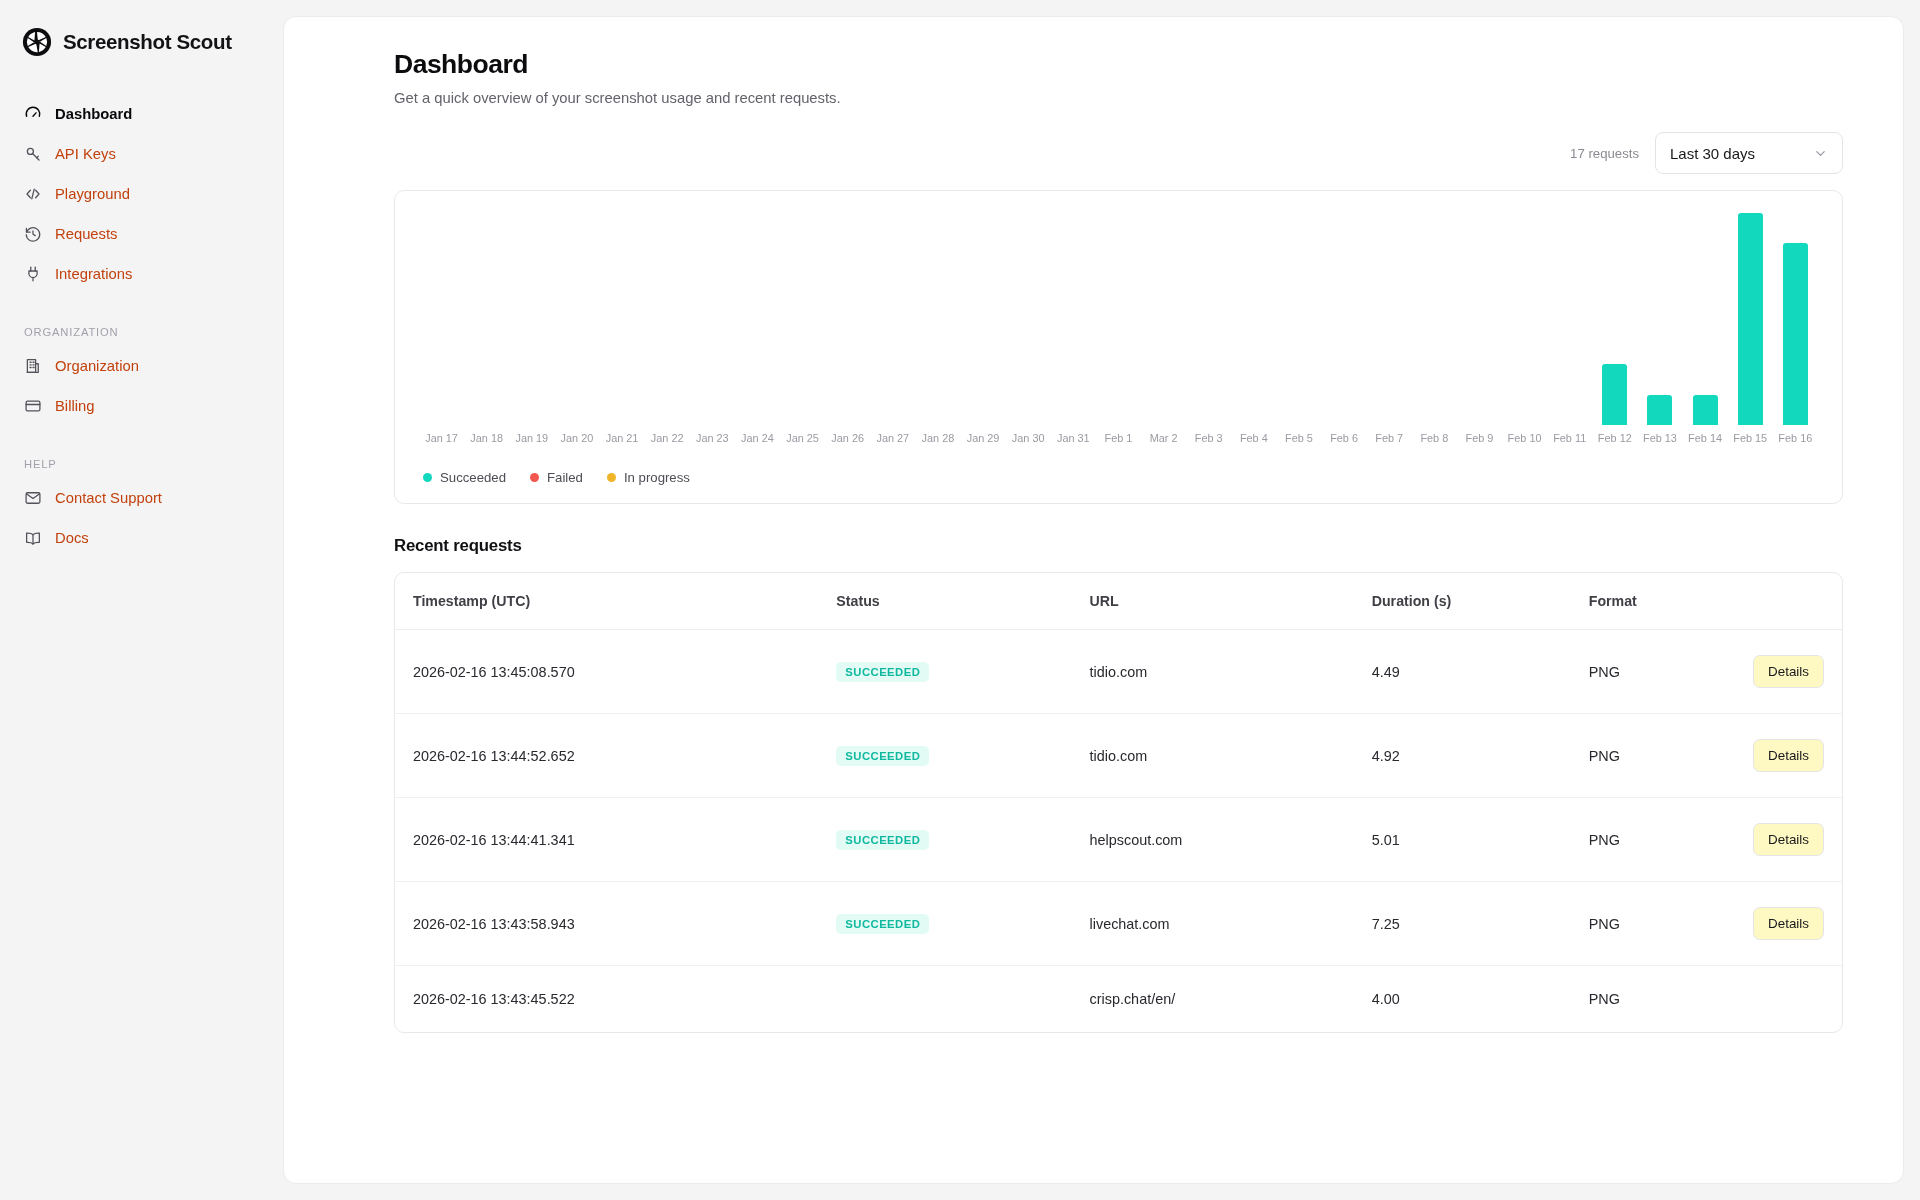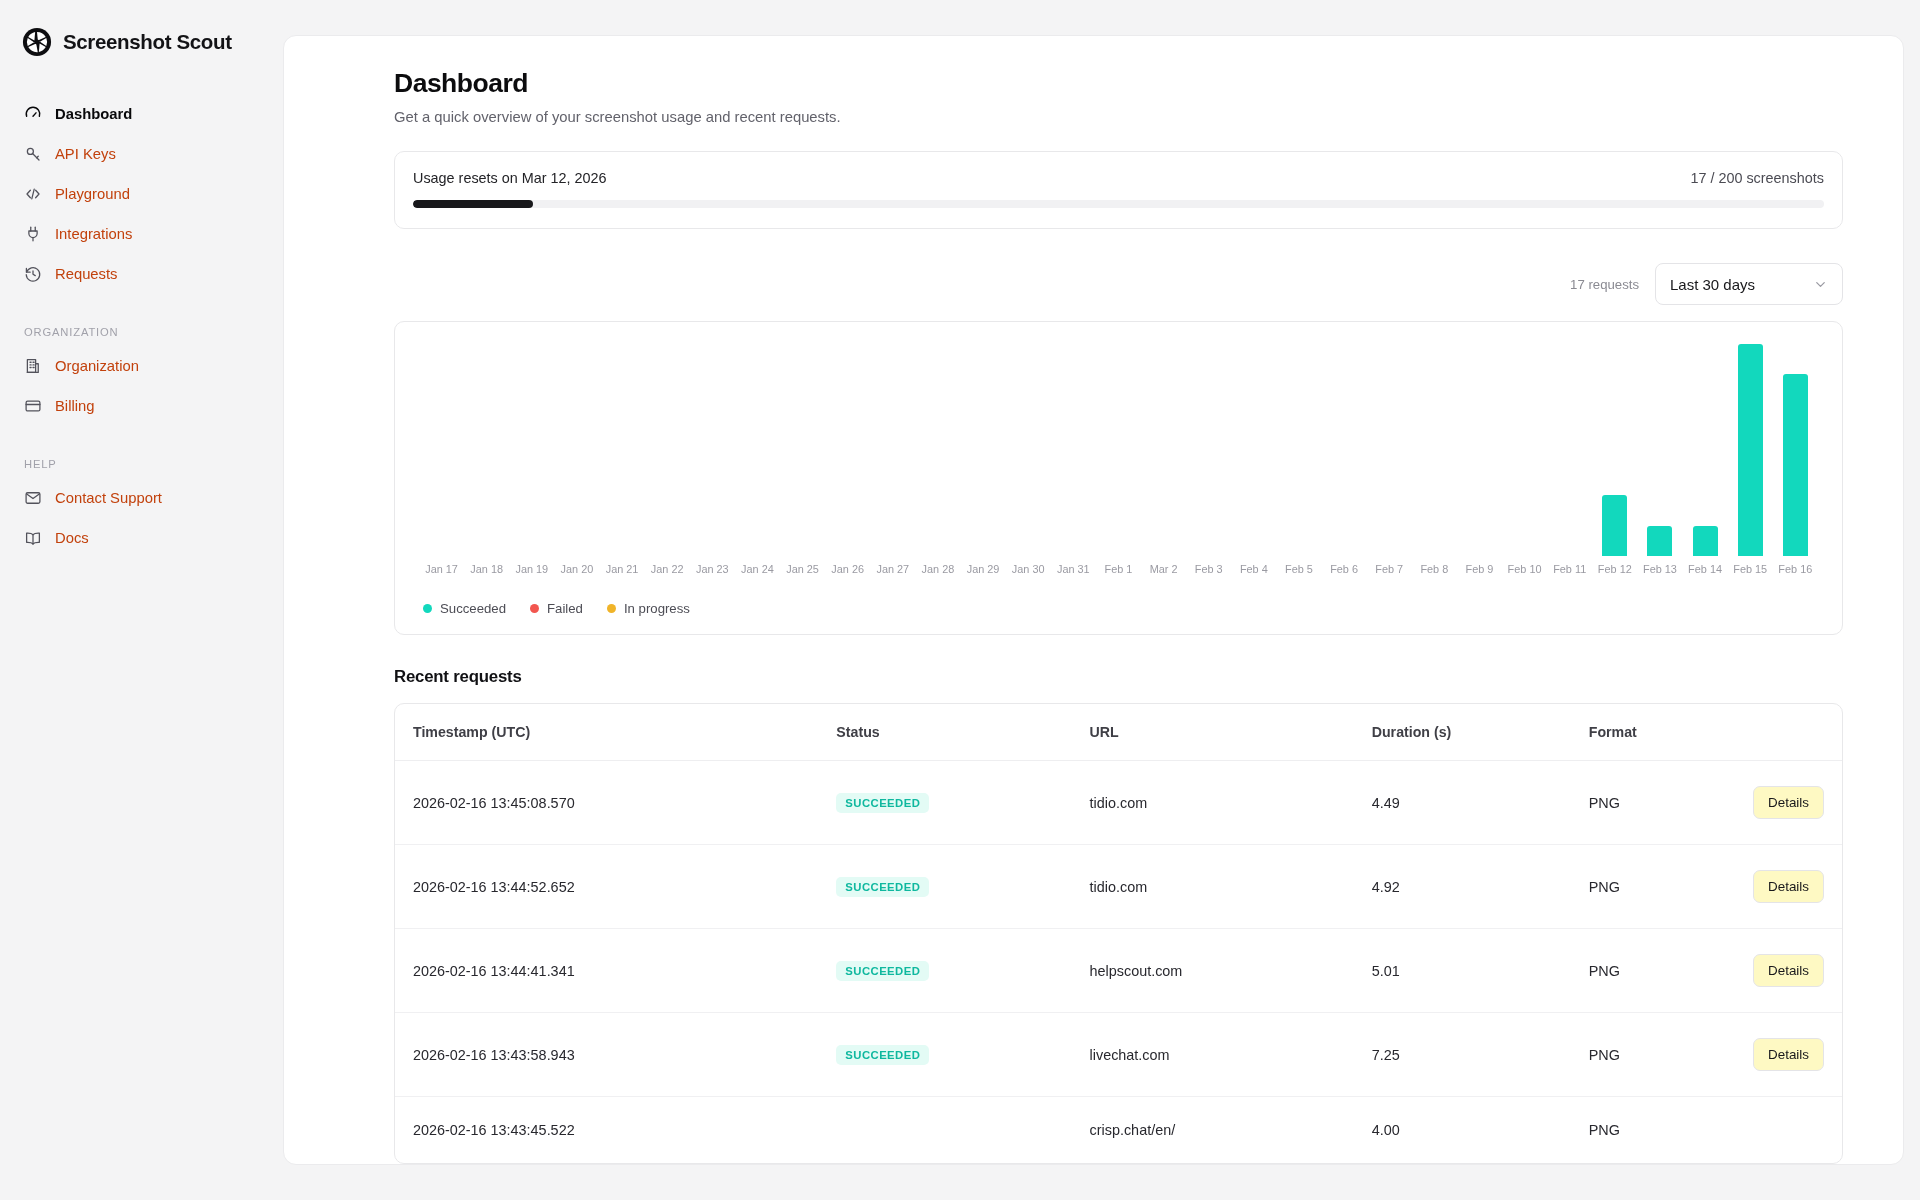--- a/index.html
+++ b/index.html
@@ -11,21 +11,20 @@
     background: #f4f4f5;
     font-family: "Liberation Sans", sans-serif;
     -webkit-font-smoothing: antialiased;
   }
 
   #app {
     position: relative;
     width: 1920px;
     height: 1200px;
     display: flex;
-    align-items: center;
   }
 
   
   .sidebar {
     width: 283px;
     height: 1200px;
     flex: 0 0 283px;
     background: #f4f4f5;
     padding: 20px 0 0 0;
   }
@@ -350,37 +349,37 @@
         <svg class="ico" viewBox="0 0 24 24" fill="none" stroke="currentColor" stroke-width="1.7" stroke-linecap="round" stroke-linejoin="round">
           <path d="M8.5 7 4 12l4.5 5"></path>
             <path d="M15.5 7 20 12l-4.5 5"></path>
             <path d="M13.6 5.5 10.4 18.5"></path>
         </svg>
         <span>Playground</span>
       </div>
 
       <div class="nav-item">
         <svg class="ico" viewBox="0 0 24 24" fill="none" stroke="currentColor" stroke-width="1.7" stroke-linecap="round" stroke-linejoin="round">
+          <path d="M3.5 9.5A9 9 0 1 1 3 13"></path>
+            <path d="M3.2 4.6v5h5"></path>
+            <path d="M12 8v4.4l3 1.8"></path>
+        </svg>
+        <span>Requests</span>
+      </div>
+
+      <div class="nav-item">
+        <svg class="ico" viewBox="0 0 24 24" fill="none" stroke="currentColor" stroke-width="1.7" stroke-linecap="round" stroke-linejoin="round">
           <path d="M9 3v5"></path>
             <path d="M15 3v5"></path>
             <path d="M6.5 8h11v3.2a5.5 5.5 0 0 1-11 0Z"></path>
             <path d="M12 16.7V21"></path>
         </svg>
         <span>Integrations</span>
       </div>
 
-      <div class="nav-item">
-        <svg class="ico" viewBox="0 0 24 24" fill="none" stroke="currentColor" stroke-width="1.7" stroke-linecap="round" stroke-linejoin="round">
-          <path d="M3.5 9.5A9 9 0 1 1 3 13"></path>
-            <path d="M3.2 4.6v5h5"></path>
-            <path d="M12 8v4.4l3 1.8"></path>
-        </svg>
-        <span>Requests</span>
-      </div>
-
       <div class="nav-section">ORGANIZATION</div>
 
       <div class="nav-item">
         <svg class="ico" viewBox="0 0 24 24" fill="none" stroke="currentColor" stroke-width="1.7" stroke-linecap="round" stroke-linejoin="round">
           <rect x="4.5" y="3.5" width="11" height="17"></rect>
             <path d="M15.5 9H19v11.5H4.5"></path>
           <path d="M8 7h1.5M12 7h1.5M8 10.5h1.5M12 10.5h1.5M8 14h1.5M12 14h1.5"></path>
         </svg>
         <span>Organization</span>
       </div>
@@ -415,29 +414,20 @@
     </nav>
   </aside>
 
   <main class="main-card">
     <div class="page-inner">
 
       <h1 class="page-title">Dashboard</h1>
       <p class="page-sub">Get a quick overview of your screenshot usage and recent requests.</p>
 
 
-      <div class="usage">
-        <div class="usage-top">
-          <span class="usage-label">Usage resets on Mar 12, 2026</span>
-          <span class="usage-count">17 / 200 screenshots</span>
-        </div>
-        <div class="usage-track">
-          <div class="usage-fill" id="usage-fill" style="width: 8.5%;"></div>
-        </div>
-      </div>
 
       <div class="chart-controls">
         <span class="req-count">17 requests</span>
         <div class="select-wrap">
           <span class="select-value">Last 30 days</span>
           <svg class="chev" viewBox="0 0 24 24" fill="none" stroke="currentColor" stroke-width="2" stroke-linecap="round" stroke-linejoin="round">
             <path d="m6 9 6 6 6-6"></path>
           </svg>
         </div>
       </div>

